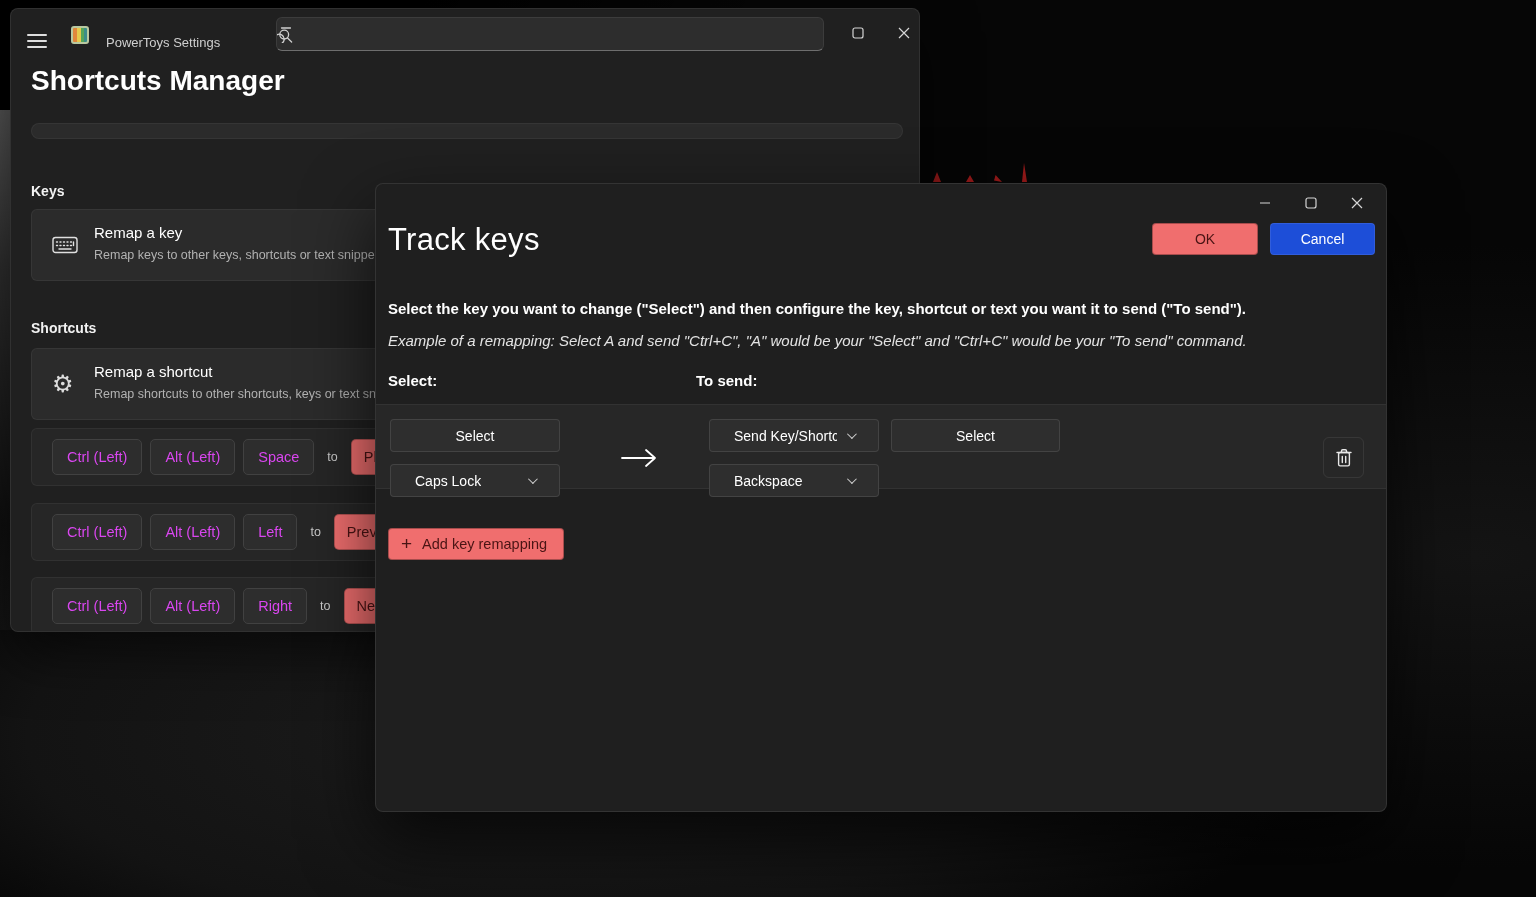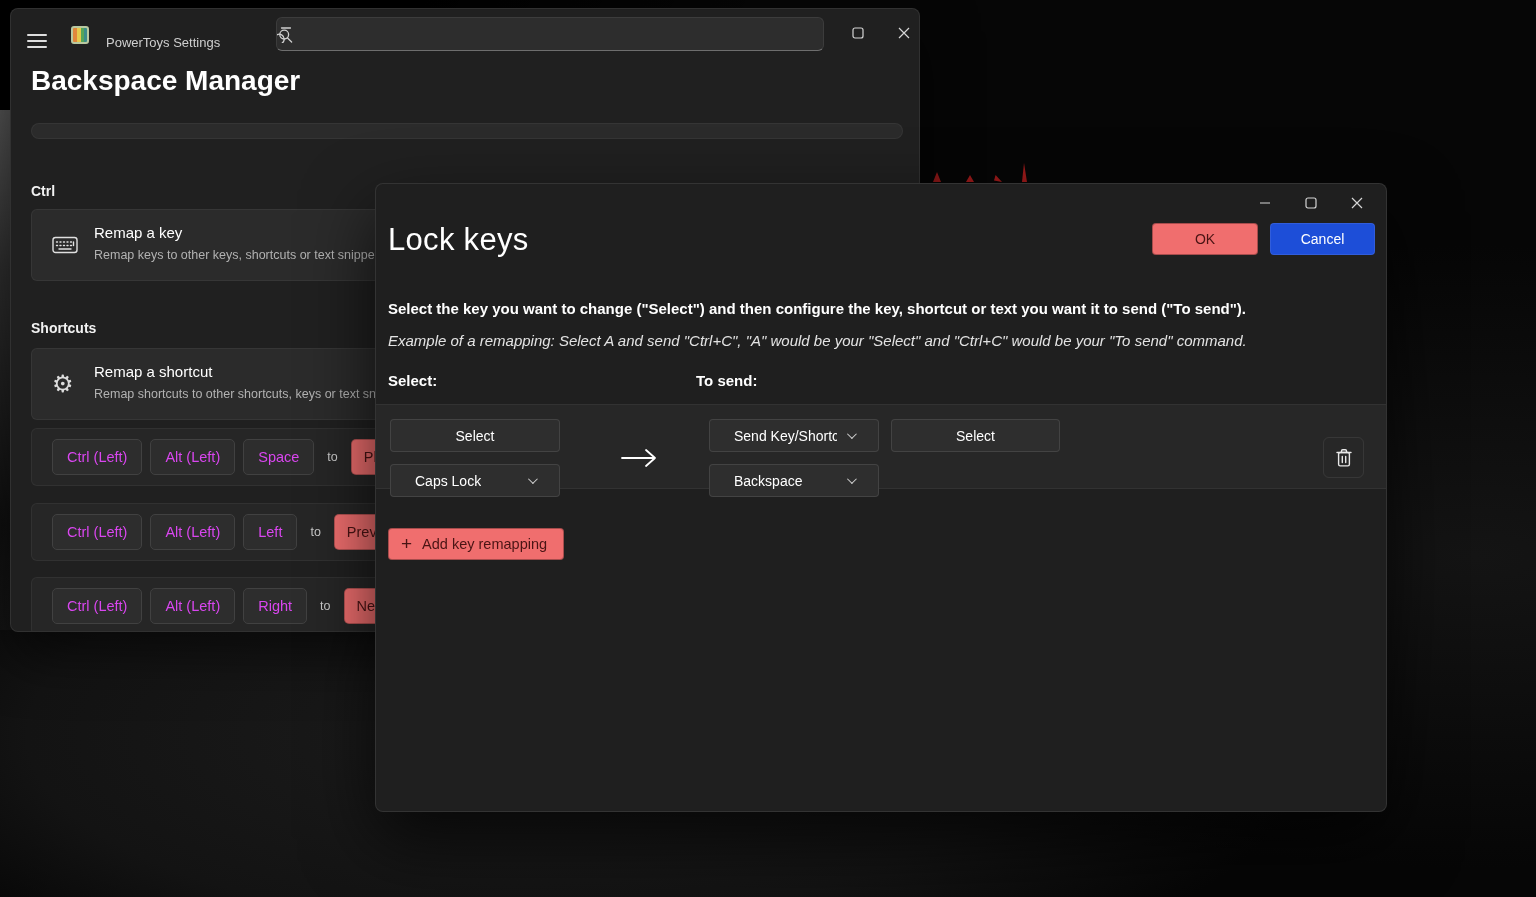--- a/index.html
+++ b/index.html
@@ -156,24 +156,24 @@
           <rect x="1" y="1" width="10" height="10" rx="2" stroke="#d6d6d6" stroke-width="1.2" fill="none"></rect>
         </svg>
     </div>
     <div class="winbtn bg-close">
       <svg width="12" height="12" viewBox="0 0 12 12">
           <path d="M1 1 L11 11 M11 1 L1 11" stroke="#d6d6d6" stroke-width="1.2"></path>
         </svg>
     </div>
   </div>
 
-  <div class="page-title">Backspace Manager</div>
+  <div class="page-title">Shortcuts Manager</div>
   <div class="info-bar"></div>
 
-  <div class="section-label lab-keys">Ctrl</div>
+  <div class="section-label lab-keys">Keys</div>
 
   <div class="card card-keys">
     <span class="c-icon">
       <svg width="26" height="20" viewBox="0 0 26 20">
           <rect x="1" y="2.5" width="24" height="15" rx="2.5" stroke="#e0e0e0" stroke-width="1.4" fill="none"></rect>
           <path d="M4.5 7 h1 M8 7 h1 M11.5 7 h1 M15 7 h1 M18.5 7 h1 M4.5 10.5 h1 M8 10.5 h1 M11.5 10.5 h1 M15 10.5 h1 M18.5 10.5 h1 M21.5 7 v3.5 M7 14 h12" stroke="#e0e0e0" stroke-width="1.4" stroke-linecap="round"></path>
         </svg>
     </span>
     <span class="c-title">Remap a key</span>
     <span class="c-desc">Remap keys to other keys, shortcuts or text snippets</span>
@@ -224,21 +224,21 @@
           <rect x="1" y="1" width="10" height="10" rx="2" stroke="#d6d6d6" stroke-width="1.2" fill="none"></rect>
         </svg>
     </div>
     <div class="winbtn">
       <svg width="12" height="12" viewBox="0 0 12 12">
           <path d="M1 1 L11 11 M11 1 L1 11" stroke="#d6d6d6" stroke-width="1.2"></path>
         </svg>
     </div>
   </div>
 
-  <div class="dlg-title">Lock keys</div>
+  <div class="dlg-title">Track keys</div>
 
   <div class="btn btn-ok accent-bg" style="background: rgb(240, 110, 110); color: rgb(74, 20, 20);">OK</div>
   <div class="btn btn-cancel">Cancel</div>
 
   <div class="dlg-instruction">Select the key you want to change ("Select") and then configure the key, shortcut or text you want it to send ("To send").</div>
   <div class="dlg-example">Example of a remapping: Select A and send "Ctrl+C", "A" would be your "Select" and "Ctrl+C" would be your "To send" command.</div>
 
   <div class="col-label lbl-select">Select:</div>
   <div class="col-label lbl-tosend">To send:</div>
 

